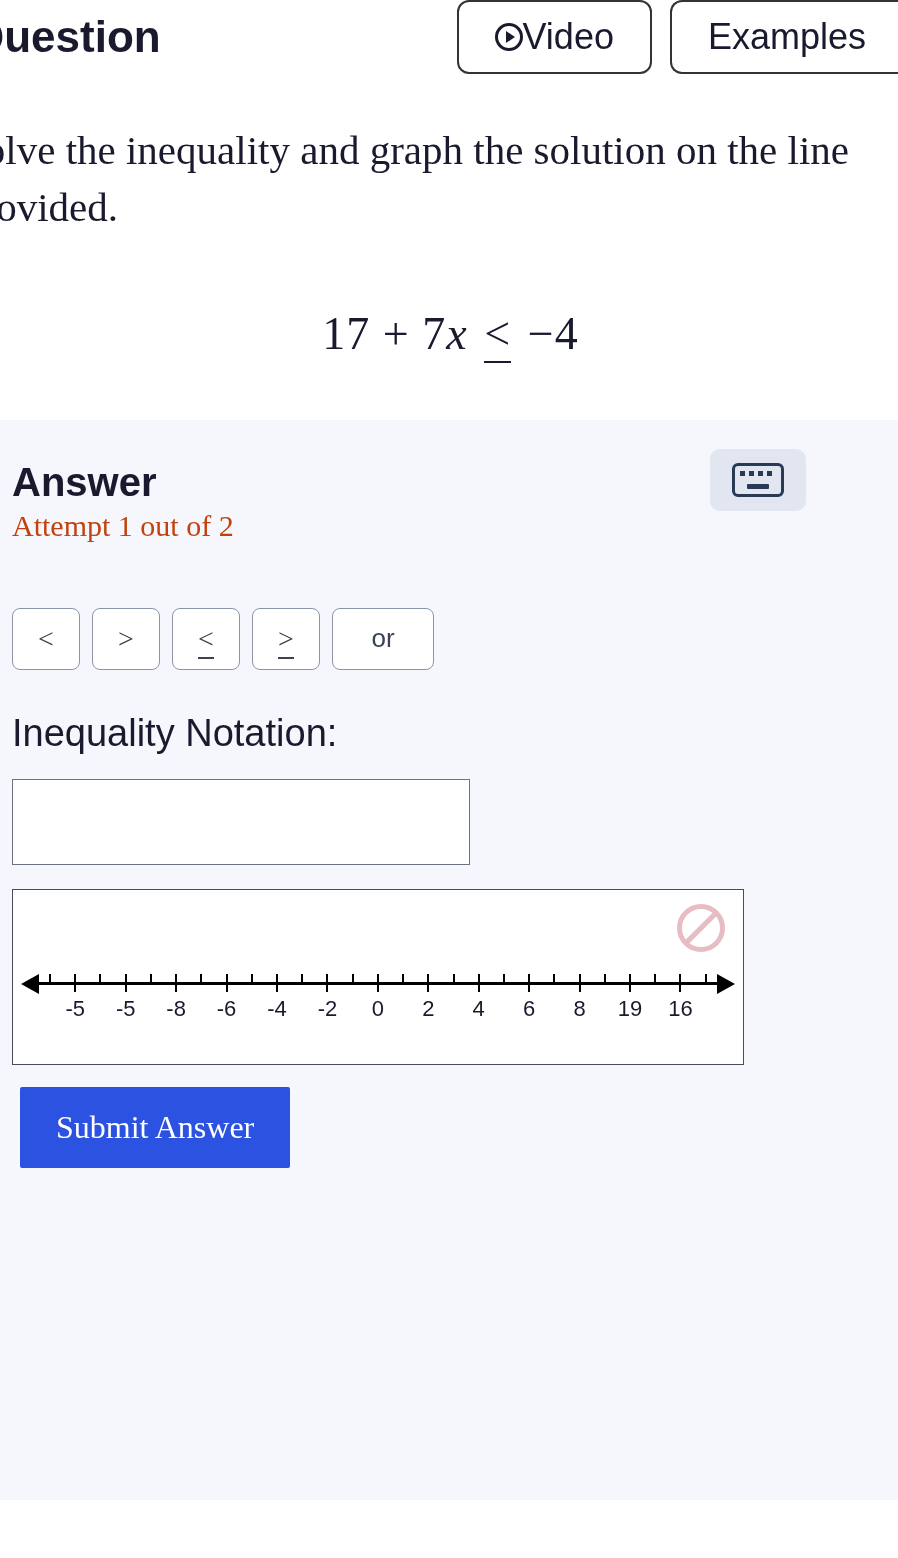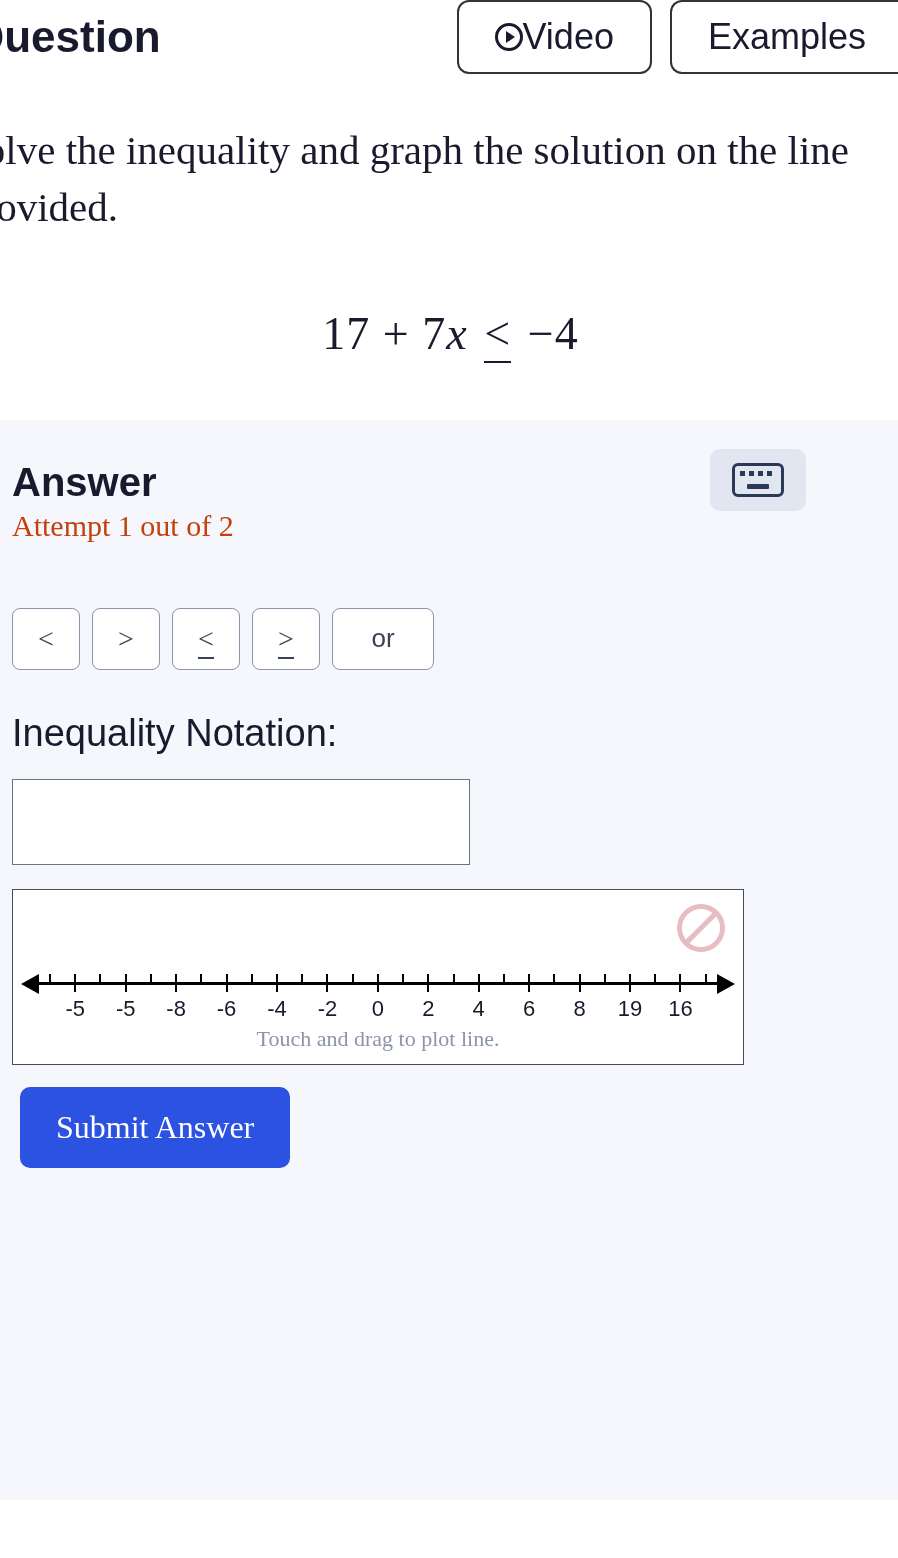--- a/index.html
+++ b/index.html
@@ -35,21 +35,21 @@
 .nl-no-icon{position:absolute;right:18px;top:14px;width:48px;height:48px;border:5px solid #e8bcc3;border-radius:50%}
 .nl-no-icon::after{content:'';position:absolute;left:50%;top:50%;width:5px;height:40px;background:#e8bcc3;transform:translate(-50%,-50%) rotate(45deg)}
 .nl-axis{position:absolute;left:18px;right:18px;top:92px;height:3px;background:#000}
 .nl-arrow-l{position:absolute;left:8px;top:84px;width:0;height:0;border-right:18px solid #000;border-top:10px solid transparent;border-bottom:10px solid transparent}
 .nl-arrow-r{position:absolute;right:8px;top:84px;width:0;height:0;border-left:18px solid #000;border-top:10px solid transparent;border-bottom:10px solid transparent}
 .nl-ticks{position:absolute;left:36px;right:36px;top:84px;display:flex;justify-content:space-between}
 .nl-tick{width:2px;height:10px;background:#000;position:relative}
 .nl-tick.major{height:18px}
 .nl-tick.major .lbl{position:absolute;top:22px;left:50%;transform:translateX(-50%);font-size:22px;font-family:-apple-system,sans-serif;color:#1a1a2e;white-space:nowrap}
 .nl-hint{position:absolute;left:0;right:0;bottom:12px;text-align:center;font-size:22px;color:#8b94a8;font-family:Georgia,serif}
-.submit-btn{display:inline-block;background:#2b52e0;color:#fff;font-family:Georgia,serif;font-size:32px;padding:22px 36px;border-radius:10px;margin-top:22px;cursor:pointer;border:none;margin-left:8px}
+.submit-btn{display:inline-block;background:#2b52e0;color:#fff;font-family:Georgia,serif;font-size:32px;padding:22px 36px;border-radius:2px;margin-top:22px;cursor:pointer;border:none;margin-left:8px}
 </style>
 </head>
 <body>
 
 <div class="top-section">
   <div class="header-row">
     <div class="question-title">Question</div>
     <div style="flex:1"></div>
     <button class="pill-btn">
       <span class="play-icon"></span>
@@ -152,17 +152,16 @@
         <div class="nl-tick"></div>
         <div class="nl-tick major">
           <div class="lbl">19</div>
         </div>
         <div class="nl-tick"></div>
         <div class="nl-tick major">
           <div class="lbl">16</div>
         </div>
         <div class="nl-tick"></div>
       </div>
-    <div class="nl-hint">Touch and drag to plot line.</div>
   </div>
 
   <button class="submit-btn">Submit Answer</button>
 </div>
 
 </body></html>

